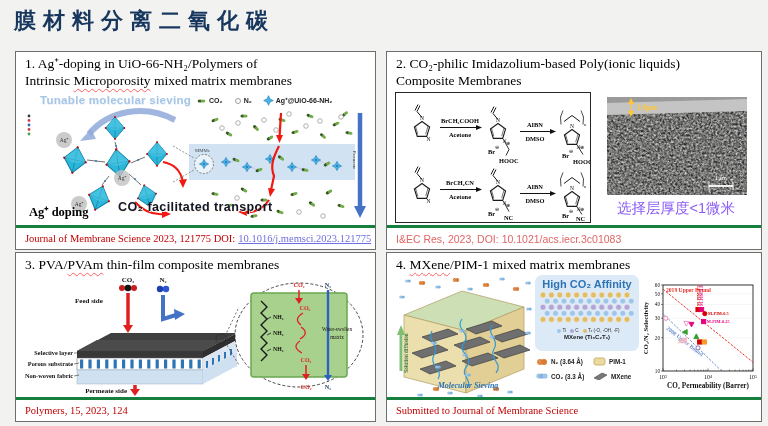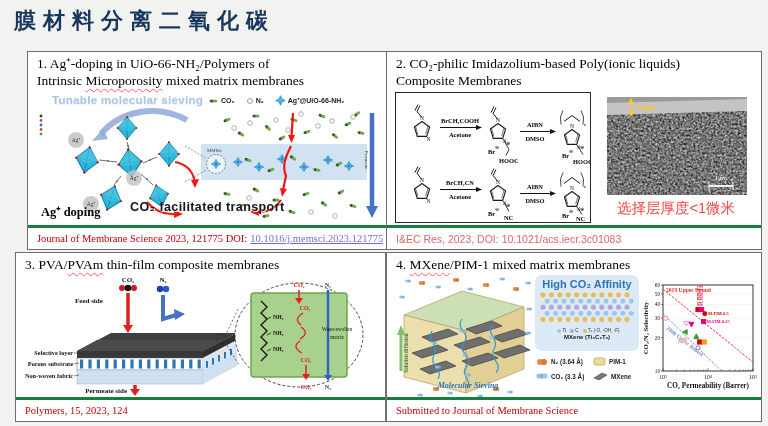--- a/index.html
+++ b/index.html
@@ -1,23 +1,23 @@
 <!DOCTYPE html>
 <html><head>
 <meta charset="utf-8">
 <style>
   html,body{margin:0;padding:0;background:#dcdcdc;}
   .slide{position:relative;width:768px;height:426px;background:#f2f2f0;overflow:hidden;
          font-family:"Liberation Serif",serif;}
   .slide-title{position:absolute;left:14px;top:6px;margin:0;font-size:22px;font-weight:bold;
          color:#17375e;letter-spacing:7px;font-family:"DejaVu Sans",sans-serif;}
   .panel{position:absolute;background:#ffffff;border:1px solid #6e6e6e;}
-  #p1{left:27px;top:51px;width:359px;height:197px;}
+  #p1{left:15px;top:51px;width:359px;height:197px;}
   #p2{left:386px;top:51px;width:374px;height:197px;}
-  #p3{left:15px;top:252px;width:359px;height:168px;padding-left:10px;}
+  #p3{left:15px;top:252px;width:359px;height:168px;}
   #p4{left:386px;top:252px;width:374px;height:168px;}
   .ptitle{position:absolute;left:9px;top:3px;right:6px;font-size:13.5px;color:#000;line-height:1.28;}
   .wavy{text-decoration:underline;text-decoration-style:wavy;text-decoration-color:#ff6060;
         text-decoration-thickness:1px;text-underline-offset:3px;}
   .cite{position:absolute;left:0;right:0;bottom:0;height:21px;border-top:3px solid #15803d;
         display:flex;align-items:center;padding-left:9px;font-size:10.5px;color:#c00000;background:#fff;}
   .cite.sansstyle{font-family:"Liberation Sans",sans-serif;color:#e06666;}
   .doi{color:#6f6fe0;text-decoration:underline;margin-left:3px;cursor:pointer;}
   .p1-banner{position:absolute;left:24px;top:42px;font-family:Liberation Sans, sans-serif;
         font-weight:bold;font-size:11.5px;color:#a7c5e5;letter-spacing:.3px;
@@ -26,21 +26,21 @@
         font-family:"Liberation Sans",sans-serif;font-size:7px;font-weight:bold;color:#222;}
   .legend-item{display:flex;align-items:center;gap:2px;}
   .p1-art{position:absolute;left:7px;top:56px;width:344px;height:116px;}
   .p1-facil{position:absolute;left:102px;top:148px;font-family:"Liberation Sans",sans-serif;
         font-weight:bold;font-size:12.5px;color:#0f172a;letter-spacing:.4px;
         text-shadow:.6px .6px 0 #fdeedd;}
   .rxnbox{position:absolute;left:8px;top:40px;width:196px;height:131px;border:1.5px solid #262626;box-sizing:border-box;}
   .rxnbox svg{width:100%;height:100%;}
   .semwrap{position:absolute;left:220px;top:45px;width:140px;height:98px;}
   .semcap{position:absolute;left:204px;top:147px;width:170px;text-align:center;
-        font-family:"Liberation Sans",sans-serif;font-size:14.5px;color:#ef4444;}
+        font-family:"Liberation Sans",sans-serif;font-size:14.5px;color:#8b5cf6;}
   .p3-art{position:absolute;left:7px;top:22px;width:345px;height:122px;}
   .p4-left{position:absolute;left:5px;top:22px;width:140px;height:124px;}
   .p4-mid{position:absolute;left:148px;top:22px;width:104px;height:124px;}
   .aff-card{width:104px;height:76px;background:#dce9f6;border-radius:7px;overflow:hidden;}
   .aff-title{text-align:center;margin-top:3px;font-family:"Liberation Sans",sans-serif;
         font-weight:bold;font-size:11px;color:#2e74b5;}
   .aff-cap{text-align:center;font-family:"Liberation Sans",sans-serif;font-size:4.6px;color:#333;margin-top:1px;}
   .aff-cap .dot{display:inline-block;width:4px;height:4px;border-radius:50%;margin:0 1px 0 3px;vertical-align:middle;}
   .aff-formula{text-align:center;font-family:"Liberation Sans",sans-serif;font-weight:bold;
         font-size:6px;color:#222;margin-top:1px;}

